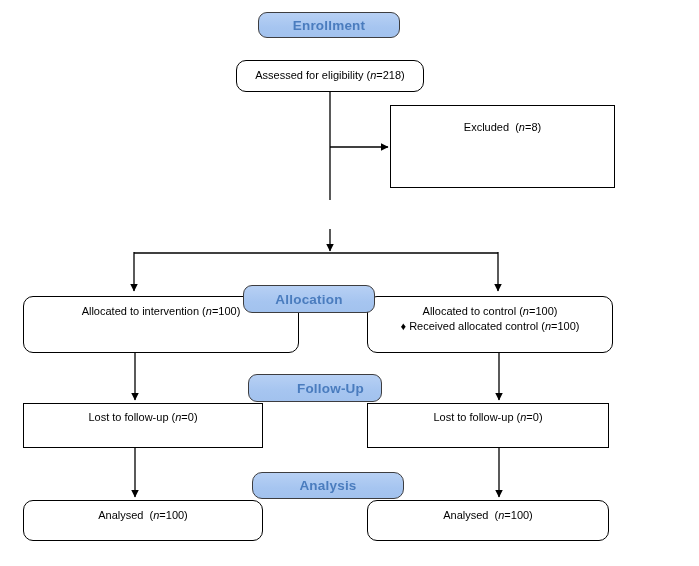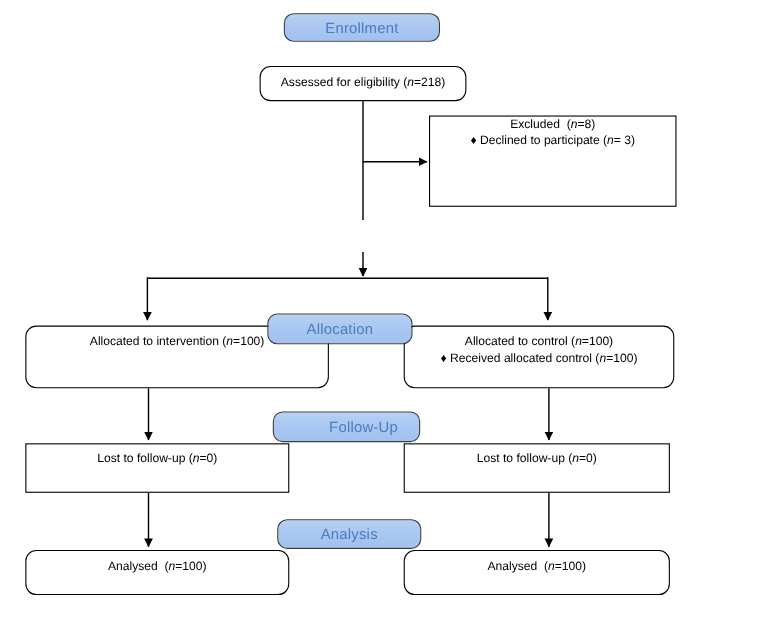--- a/index.html
+++ b/index.html
@@ -30,33 +30,33 @@
     text-align: center;
     color: #000000;
     font-size: 11px;
     line-height: 15px;
   }
   .fbox .bline {
     white-space: pre-wrap;
   }
   .pt7 { padding-top: 7px; border-radius: 10px; }
   .pt6 { padding-top: 6px; }
-  .pt5 { padding-top: 0; }
+  .pt5 { padding-top: 14px; }
   .stage {
     position: absolute;
     box-sizing: border-box;
     background: linear-gradient(180deg, #b7d0f4 0%, #a6c5f0 60%, #a2c2ee 100%);
     border: 1.6px solid #3d3d40;
     border-radius: 9px;
     z-index: 2;
     display: flex;
     align-items: center;
     justify-content: center;
     color: #4a7cbe;
-    font-weight: normal;
+    font-weight: bold;
     font-size: 13.5px;
     letter-spacing: 0.2px;
   }
   i { font-style: italic; }
 </style>
 </head>
 <body>
 
 <div id="canvas">
 
@@ -84,29 +84,28 @@
     <line x1="135" y1="448" x2="135" y2="497" stroke="#000" stroke-width="1.3" marker-end="url(#arrow)"></line>
     <line x1="499" y1="448" x2="499" y2="497" stroke="#000" stroke-width="1.3" marker-end="url(#arrow)"></line>
   </svg>
 
   <div class="stage" style="left:258px; top:12px; width:142px; height:26px;">Enrollment</div>
 
   <div class="stage" style="left:243px; top:273px; width:132px; height:28px;margin-top:12px;">Allocation</div>
 
   <div class="stage" style="left:248px; top:374px; width:134px; height:28px;padding-left:31px;">Follow-Up</div>
 
-  <div class="stage" style="left:252px; top:472px; width:131px; height:27px;">Analysis</div>
+  <div class="stage" style="left:252px; top:472px; width:152px; height:27px;border-radius:10px;">Analysis</div>
 
   <div class="fbox pt7" style="left:236px; top:60px; width:188px; height:32px;">
     <div class="bline">Assessed for eligibility (<i>n</i>=218)</div>
   </div>
 
   <div class="fbox pt5" style="left:390px; top:105px; width:225px; height:83px;">
     <div class="bline">Excluded  (<i>n</i>=8)</div>
-    <div class="bline">♦ Declined to participate (<i>n</i>= 3)</div>
   </div>
 
 
   <div class="fbox pt7" style="left:23px; top:296px; width:276px; height:57px;">
     <div class="bline">Allocated to intervention (<i>n</i>=100)</div>
   </div>
 
   <div class="fbox pt7" style="left:367px; top:296px; width:246px; height:57px;">
     <div class="bline">Allocated to control (<i>n</i>=100)</div>
     <div class="bline">♦ Received allocated control (<i>n</i>=100)</div>

